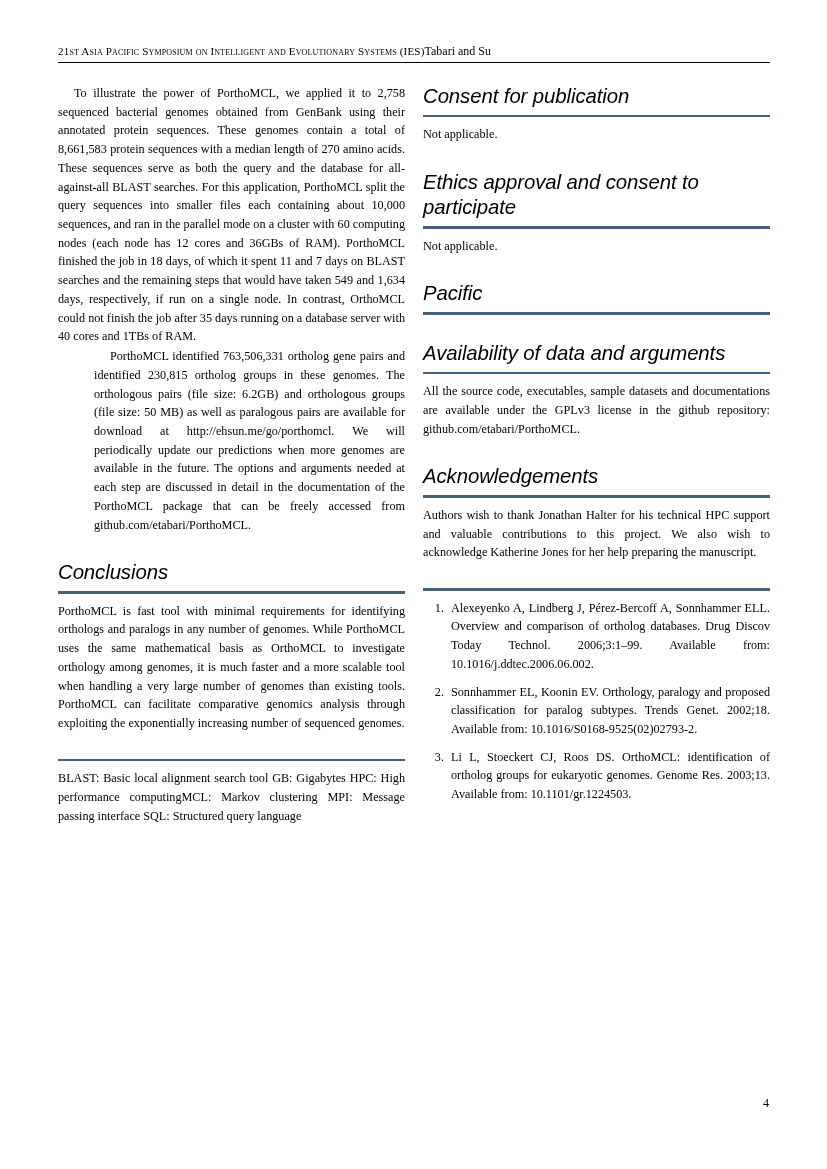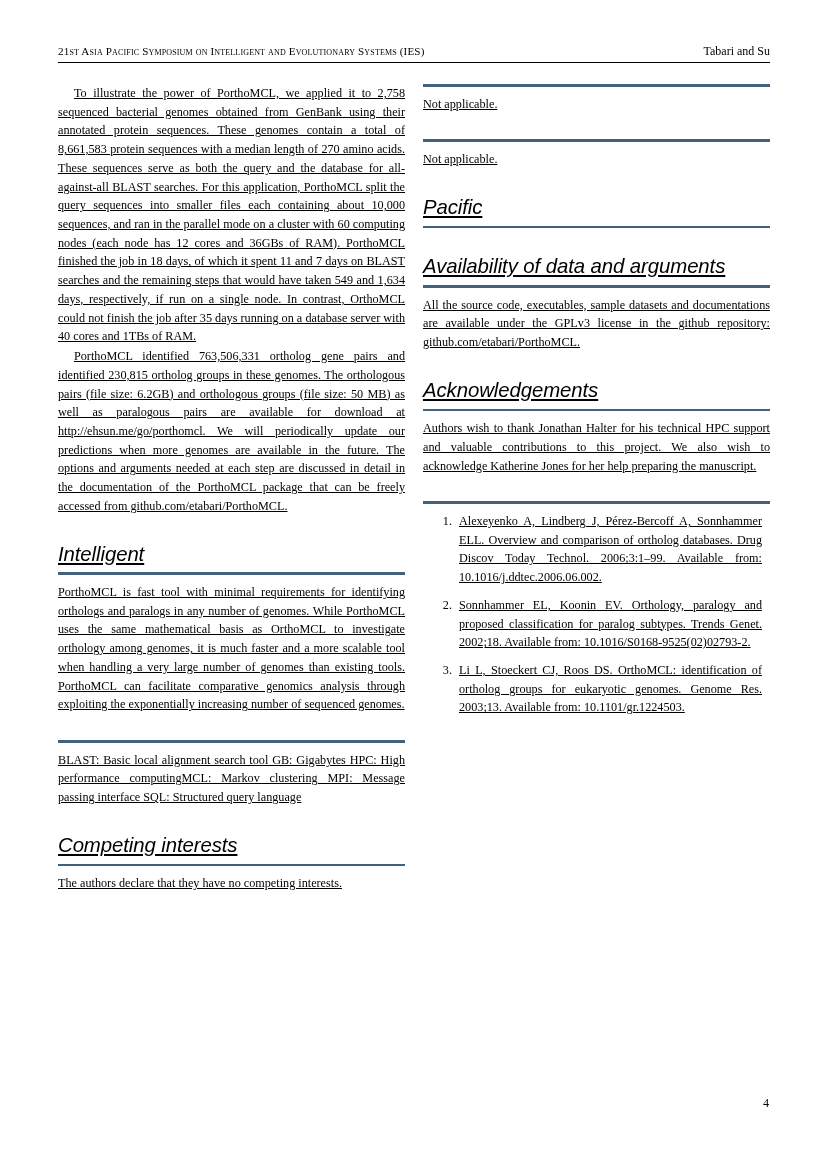--- a/index.html
+++ b/index.html
@@ -23,21 +23,20 @@
   }
 
   
   .run-head {
     position: absolute;
     left: 58px;
     top: 44px;
     width: 712px;
     display: flex;
     align-items: baseline;
-    justify-content: space-between;
     font-size: 11.1px;
   }
   .run-head-left {
     font-variant: small-caps;
     letter-spacing: 0.15px;
     white-space: nowrap;
   }
   .run-head-right {
     white-space: nowrap;
     font-size: 12px;
@@ -52,21 +51,20 @@
   }
 
   
   .cols {
     position: absolute;
     left: 58px;
     top: 84px;
     width: 712px;
     display: flex;
     justify-content: space-between;
-    text-decoration: underline;
   }
   .col {
     width: 347px;
   }
 
   
   h2.sec {
     font-family: "Liberation Sans", "DejaVu Sans", sans-serif;
     font-style: italic;
     font-weight: normal;
@@ -94,28 +92,29 @@
   p.body {
     margin: 0;
     font-size: 12.2px;
     line-height: 1.535;
     text-align: justify;
     text-justify: inter-word;
     hyphens: manual;
   }
   p.body + p.body {
     margin-top: 1px;
+    margin-left: 36px;
   }
   p.indent {
     text-indent: 16px;
   }
 
   
   ol.refs {
-    margin: 8px;
+    margin: 0;
     padding: 0 0 0 24px;
     list-style-position: outside;
     font-size: 12.2px;
   }
   ol.refs li {
     margin: 0 0 9px 0;
     padding-left: 4px;
     line-height: 1.535;
     text-align: justify;
   }
@@ -143,46 +142,43 @@
   <div class="head-rule"></div>
 
   <div class="cols">
 
     <div class="col">
 
       <p class="body indent">To illustrate the power of PorthoMCL, we applied it to 2,758 sequenced bacterial genomes obtained from GenBank using their annotated protein sequences. These genomes contain a total of 8,661,583 protein sequences with a median length of 270 amino acids. These sequences serve as both the query and the database for all-against-all BLAST searches. For this application, PorthoMCL split the query sequences into smaller files each containing about 10,000 sequences, and ran in the parallel mode on a cluster with 60 computing nodes (each node has 12 cores and 36GBs of RAM). PorthoMCL finished the job in 18 days, of which it spent 11 and 7 days on BLAST searches and the remaining steps that would have taken 549 and 1,634 days, respectively, if run on a single node. In contrast, OrthoMCL could not finish the job after 35 days running on a database server with 40 cores and 1TBs of RAM.</p>
       <p class="body indent">PorthoMCL identified 763,506,331 ortholog gene pairs and identified 230,815 ortholog groups in these genomes. The orthologous pairs (file size: 6.2GB) and orthologous groups (file size: 50 MB) as well as paralogous pairs are available for download at http://ehsun.me/go/porthomcl. We will periodically update our predictions when more genomes are available in the future. The options and arguments needed at each step are discussed in detail in the documentation of the PorthoMCL package that can be freely accessed from github.com/etabari/PorthoMCL.</p>
 
       <div class="sec-wrap">
-        <h2 class="sec">Intelligent</h2>
+        <h2 class="sec">Conclusions</h2>
         <div class="sec-rule"></div>
         <p class="body">PorthoMCL is fast tool with minimal requirements for identifying orthologs and paralogs in any number of genomes. While PorthoMCL uses the same mathematical basis as OrthoMCL to investigate orthology among genomes, it is much faster and a more scalable tool when handling a very large number of genomes than existing tools. PorthoMCL can facilitate comparative genomics analysis through exploiting the exponentially increasing number of sequenced genomes.</p>
       </div>
 
       <div class="sec-wrap">
         <div class="sec-rule"></div>
         <p class="body">BLAST: Basic local alignment search tool GB: Gigabytes HPC: High performance computingMCL: Markov clustering MPI: Message passing interface SQL: Structured query language</p>
       </div>
 
-      <div class="sec-wrap">
-        <h2 class="sec">Competing interests</h2>
-        <div class="sec-rule"></div>
-        <p class="body">The authors declare that they have no competing interests.</p>
-      </div>
 
     </div>
 
     <div class="col">
 
       <div class="sec-wrap first">
+        <h2 class="sec">Consent for publication</h2>
         <div class="sec-rule"></div>
         <p class="body">Not applicable.</p>
       </div>
 
       <div class="sec-wrap">
+        <h2 class="sec">Ethics approval and consent to participate</h2>
         <div class="sec-rule"></div>
         <p class="body">Not applicable.</p>
       </div>
 
       <div class="sec-wrap">
         <h2 class="sec">Pacific</h2>
         <div class="sec-rule"></div>
       </div>
 
       <div class="sec-wrap">

